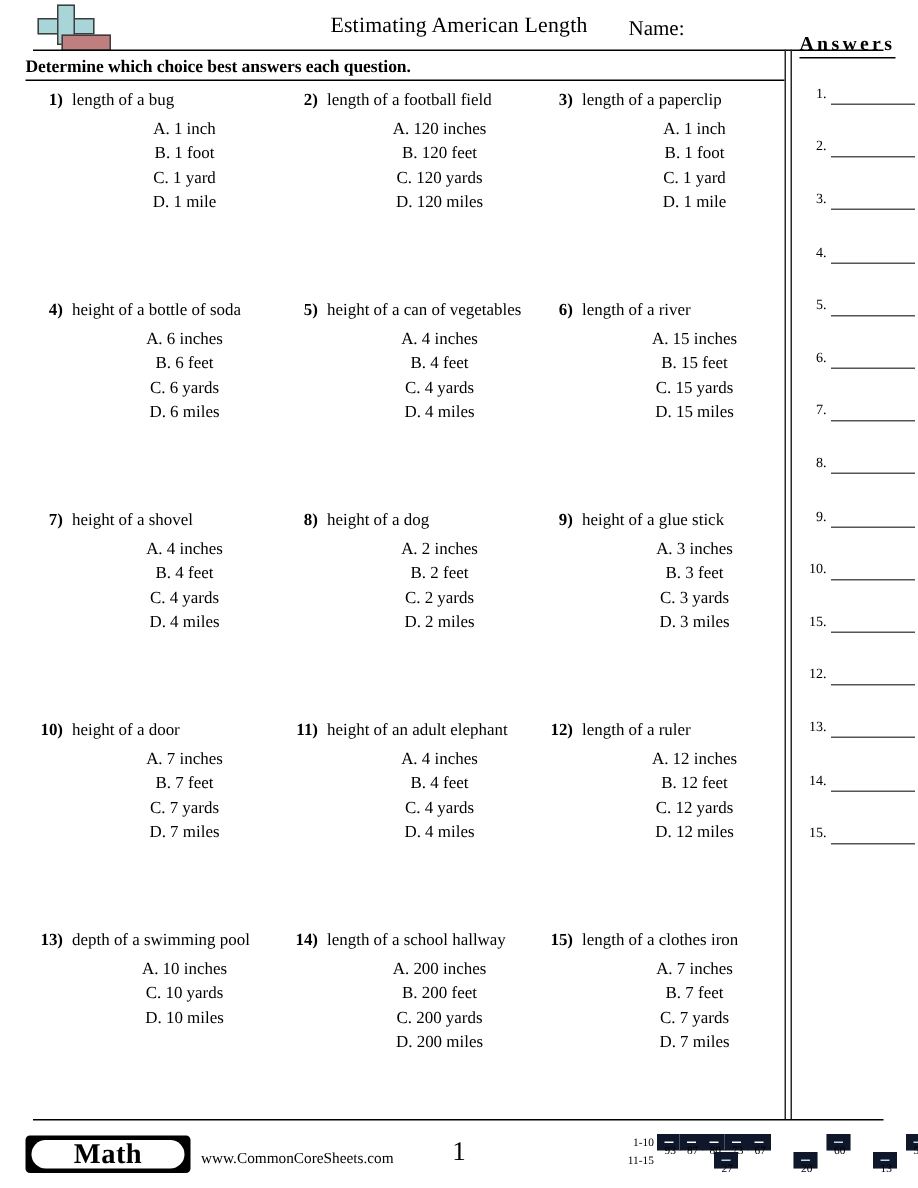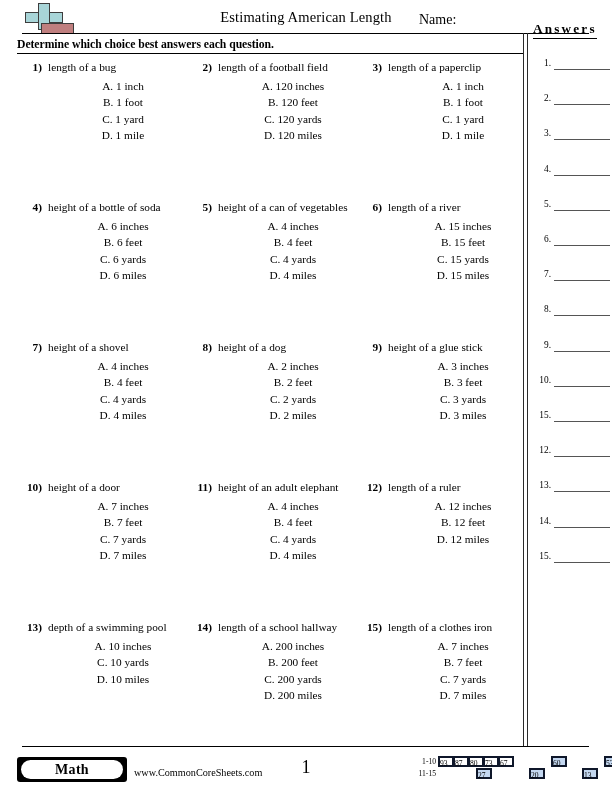--- a/index.html
+++ b/index.html
@@ -235,21 +235,21 @@
   }
   #math-badge .pill {
     position: absolute;
     left: 4px;
     top: 3px;
     width: 102px;
     height: 19px;
     background: #ffffff;
     border-radius: 10px;
     text-align: center;
-    font-size: 14px;
+    font-size: 19px;
     font-weight: bold;
     line-height: 19px;
     letter-spacing: 0.3px;
   }
   #site-url {
     position: absolute;
     left: 134px;
     top: 767px;
     font-size: 10.2px;
   }
@@ -286,21 +286,21 @@
   .score-cells {
     display: inline-block;
     vertical-align: top;
   }
   .score-cell {
     display: inline-block;
     width: 16px;
     height: 11px;
     line-height: 11px;
     text-align: left;
-    border: 2px solid #0f172a;
+    border: 5px solid #0f172a;
     margin-left: -1px;
     font-size: 7.6px;
     box-sizing: border-box;
     background: #ffffff;
   }
   .score-cell.hl {
     background: #c3d7f0;
     margin-left: 37px;
   }
 </style>
@@ -465,20 +465,21 @@
         </div>
       </div>
       <div class="q-cell c2">
         <div class="q-head">
           <span class="q-num">12)</span>
           <span class="q-text">length of a ruler</span>
         </div>
         <div class="q-choices">
           <div class="q-choice">A. 12 inches</div>
           <div class="q-choice">B. 12 feet</div>
+          <div class="q-choice">C. 12 yards</div>
           <div class="q-choice">D. 12 miles</div>
         </div>
       </div>
     </div>
     <div class="q-row last">
       <div class="q-cell c0">
         <div class="q-head">
           <span class="q-num">13)</span>
           <span class="q-text">depth of a swimming pool</span>
         </div>

